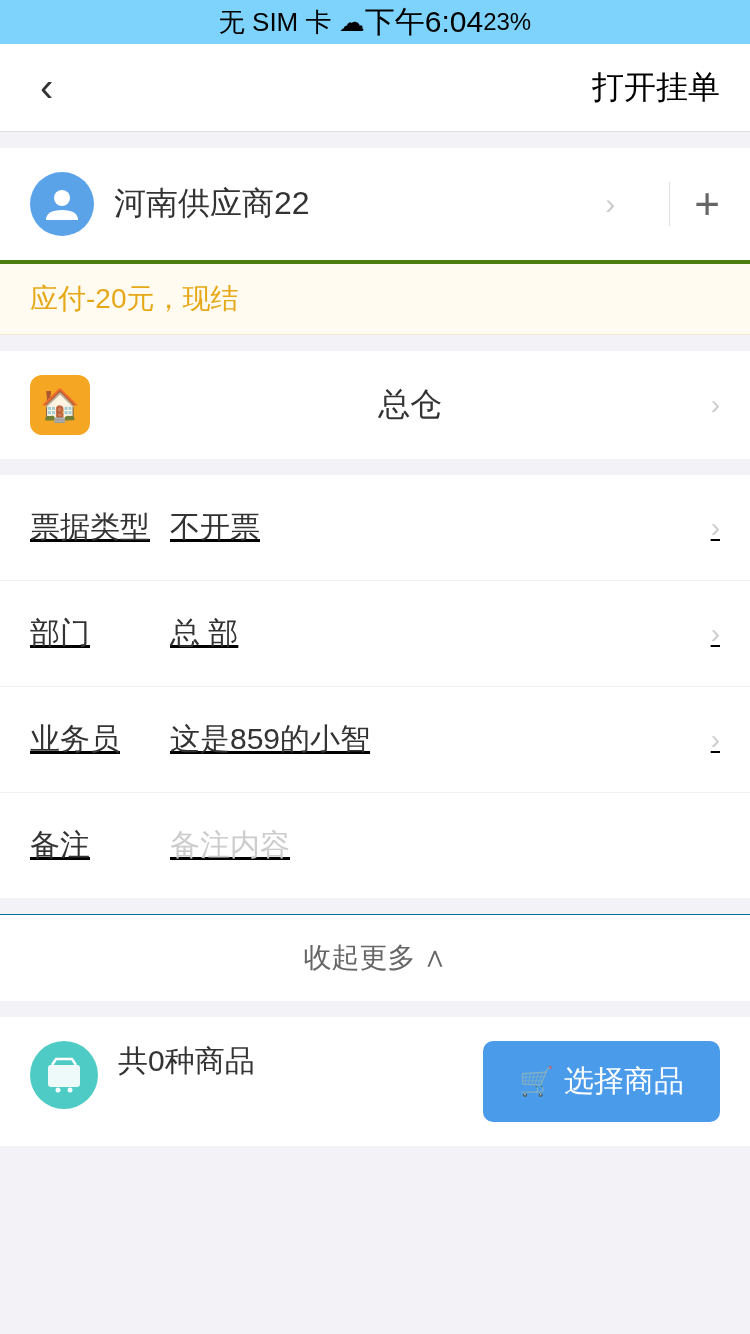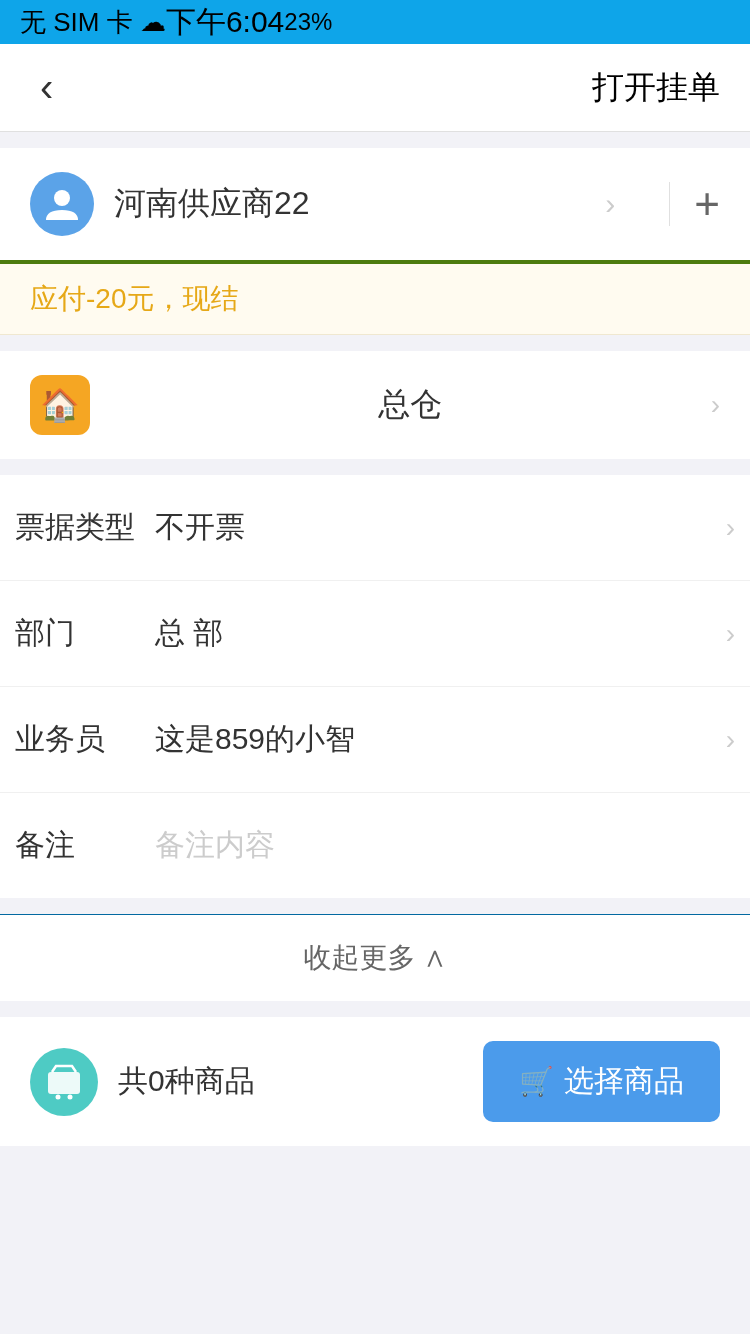--- a/index.html
+++ b/index.html
@@ -7,25 +7,25 @@
     body {
       font-family: -apple-system, "PingFang SC", "Helvetica Neue", sans-serif;
       background: #f2f2f7;
       width: 750px;
       min-height: 1334px;
       overflow-x: hidden;
     }
 
     
     .status-bar {
-      background: #0ea5e9;
+      background: #7dd3fc;
       height: 44px;
       display: flex;
       align-items: center;
-      justify-content: flex-start;
+      justify-content: center;
       padding: 0 20px;
       font-size: 28px;
     }
     .status-left { font-size: 26px; color: #000; }
     .status-center { font-size: 30px; font-weight: 400; color: #000; }
     .status-right { display: flex; align-items: center; gap: 8px; font-size: 24px; color: #000; }
 
     
     .nav-bar {
       background: #fff;
@@ -151,23 +151,24 @@
     }
 
     
     .form-section {
       background: #fff;
       margin-top: 16px;
     }
     .form-row {
       display: flex;
       align-items: center;
-      padding: 32px 15px;
+      padding: 32px 30px;
       border-bottom: 1px solid #f0f0f0;
       min-height: 100px;
+      text-decoration: underline;
     }
     .form-row:last-child {
       border-bottom: none;
     }
     .form-label {
       font-size: 30px;
       color: #333;
       min-width: 120px;
       margin-right: 20px;
     }
@@ -192,21 +193,20 @@
       font-size: 28px;
       color: #666;
       cursor: pointer;
     }
 
     
     .product-bar {
       background: #fff;
       margin-top: 16px;
       display: flex;
-      align-items: center;
       padding: 24px 30px;
     }
     .product-icon-wrap {
       width: 68px;
       height: 68px;
       border-radius: 50%;
       background: #4ecbc4;
       display: flex;
       align-items: center;
       justify-content: center;

